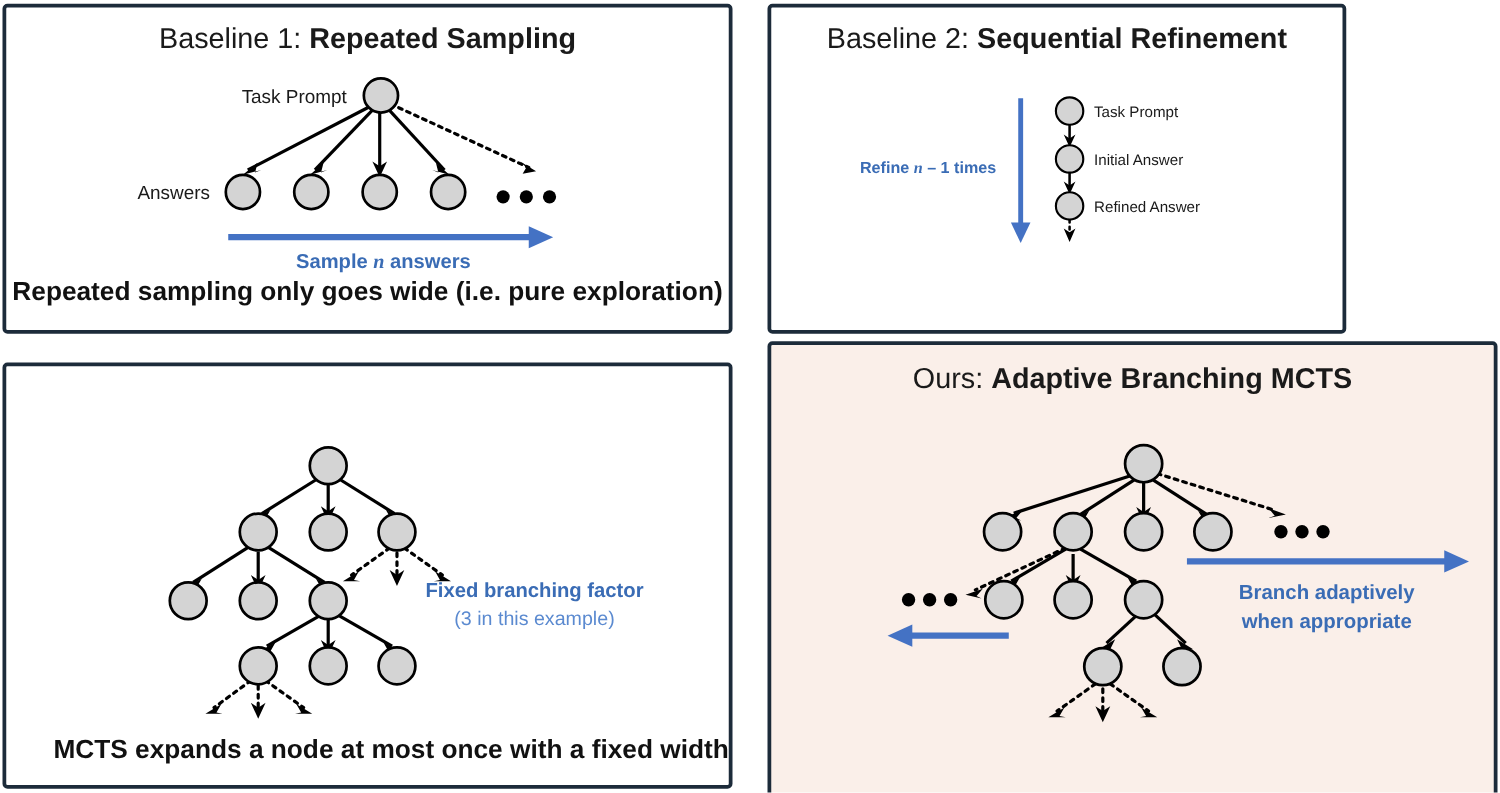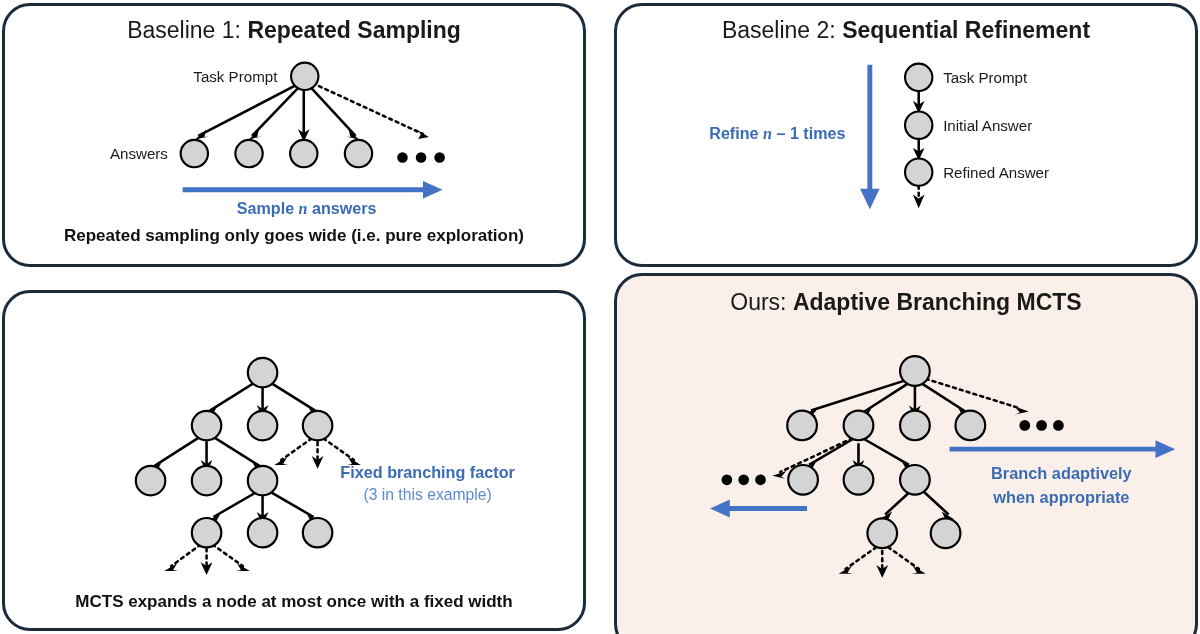--- a/index.html
+++ b/index.html
@@ -15,28 +15,28 @@
   }
   #root {
     position: relative;
     width: 1200px;
     height: 634px;
   }
   .panel {
     position: absolute;
     box-sizing: border-box;
     border: 3px solid #1c2b3a;
-    border-radius: 28px;
+    border-radius: 4px;
     background: #ffffff;
     overflow: hidden;
   }
   .panel.highlight { background: #faefe9; }
 
   #panel-1 { left: 2px;   top: 3px;   width: 584px; height: 264px; }
-  #panel-2 { left: 614px; top: 3px;   width: 584px; height: 264px; }
+  #panel-2 { left: 614px; top: 3px;   width: 463px; height: 264px; }
   #panel-3 { left: 2px;   top: 290px; width: 584px; height: 341px; }
   #panel-4 { left: 614px; top: 273px; width: 584px; height: 379px; }
 
   .panel-title {
     position: absolute;
     left: 0;
     right: 0;
     text-align: center;
     font-size: 23px;
     color: #1a1a1a;
@@ -46,27 +46,27 @@
   .panel-title .lead { font-weight: 400; }
   .panel-title .strong { font-weight: 700; }
   #panel-1 .panel-title, #panel-2 .panel-title { top: 12px; }
   #panel-3 .panel-title, #panel-4 .panel-title { top: 14px; }
 
   .panel-caption {
     position: absolute;
     left: 0;
     right: 0;
     text-align: center;
-    font-size: 17px;
+    font-size: 21px;
     font-weight: 700;
     color: #111111;
     white-space: nowrap;
   }
   #panel-1 .panel-caption, #panel-2 .panel-caption { bottom: 18px; }
-  #panel-3 .panel-caption, #panel-4 .panel-caption { bottom: 16px; }
+  #panel-3 .panel-caption, #panel-4 .panel-caption { bottom: 16px; text-align: right; }
 
   svg.diagram {
     position: absolute;
     left: 0;
     top: 0;
     width: 100%;
     height: 100%;
   }
   .node {
     fill: #d4d4d4;

